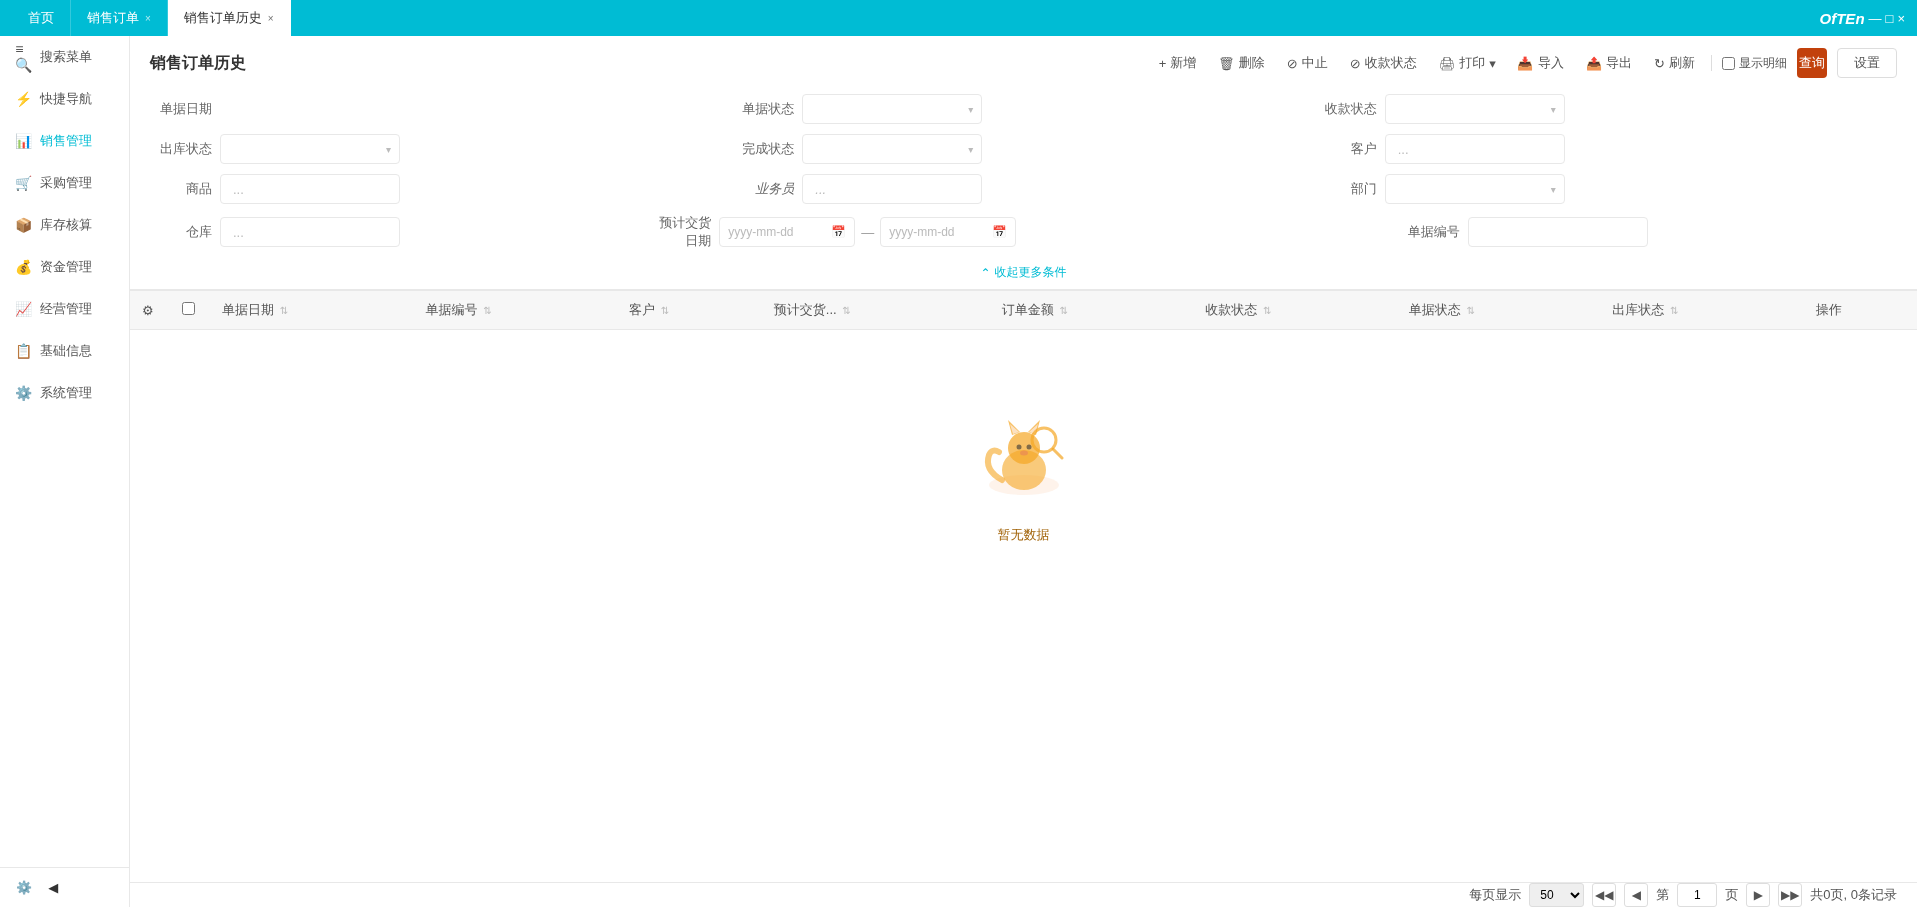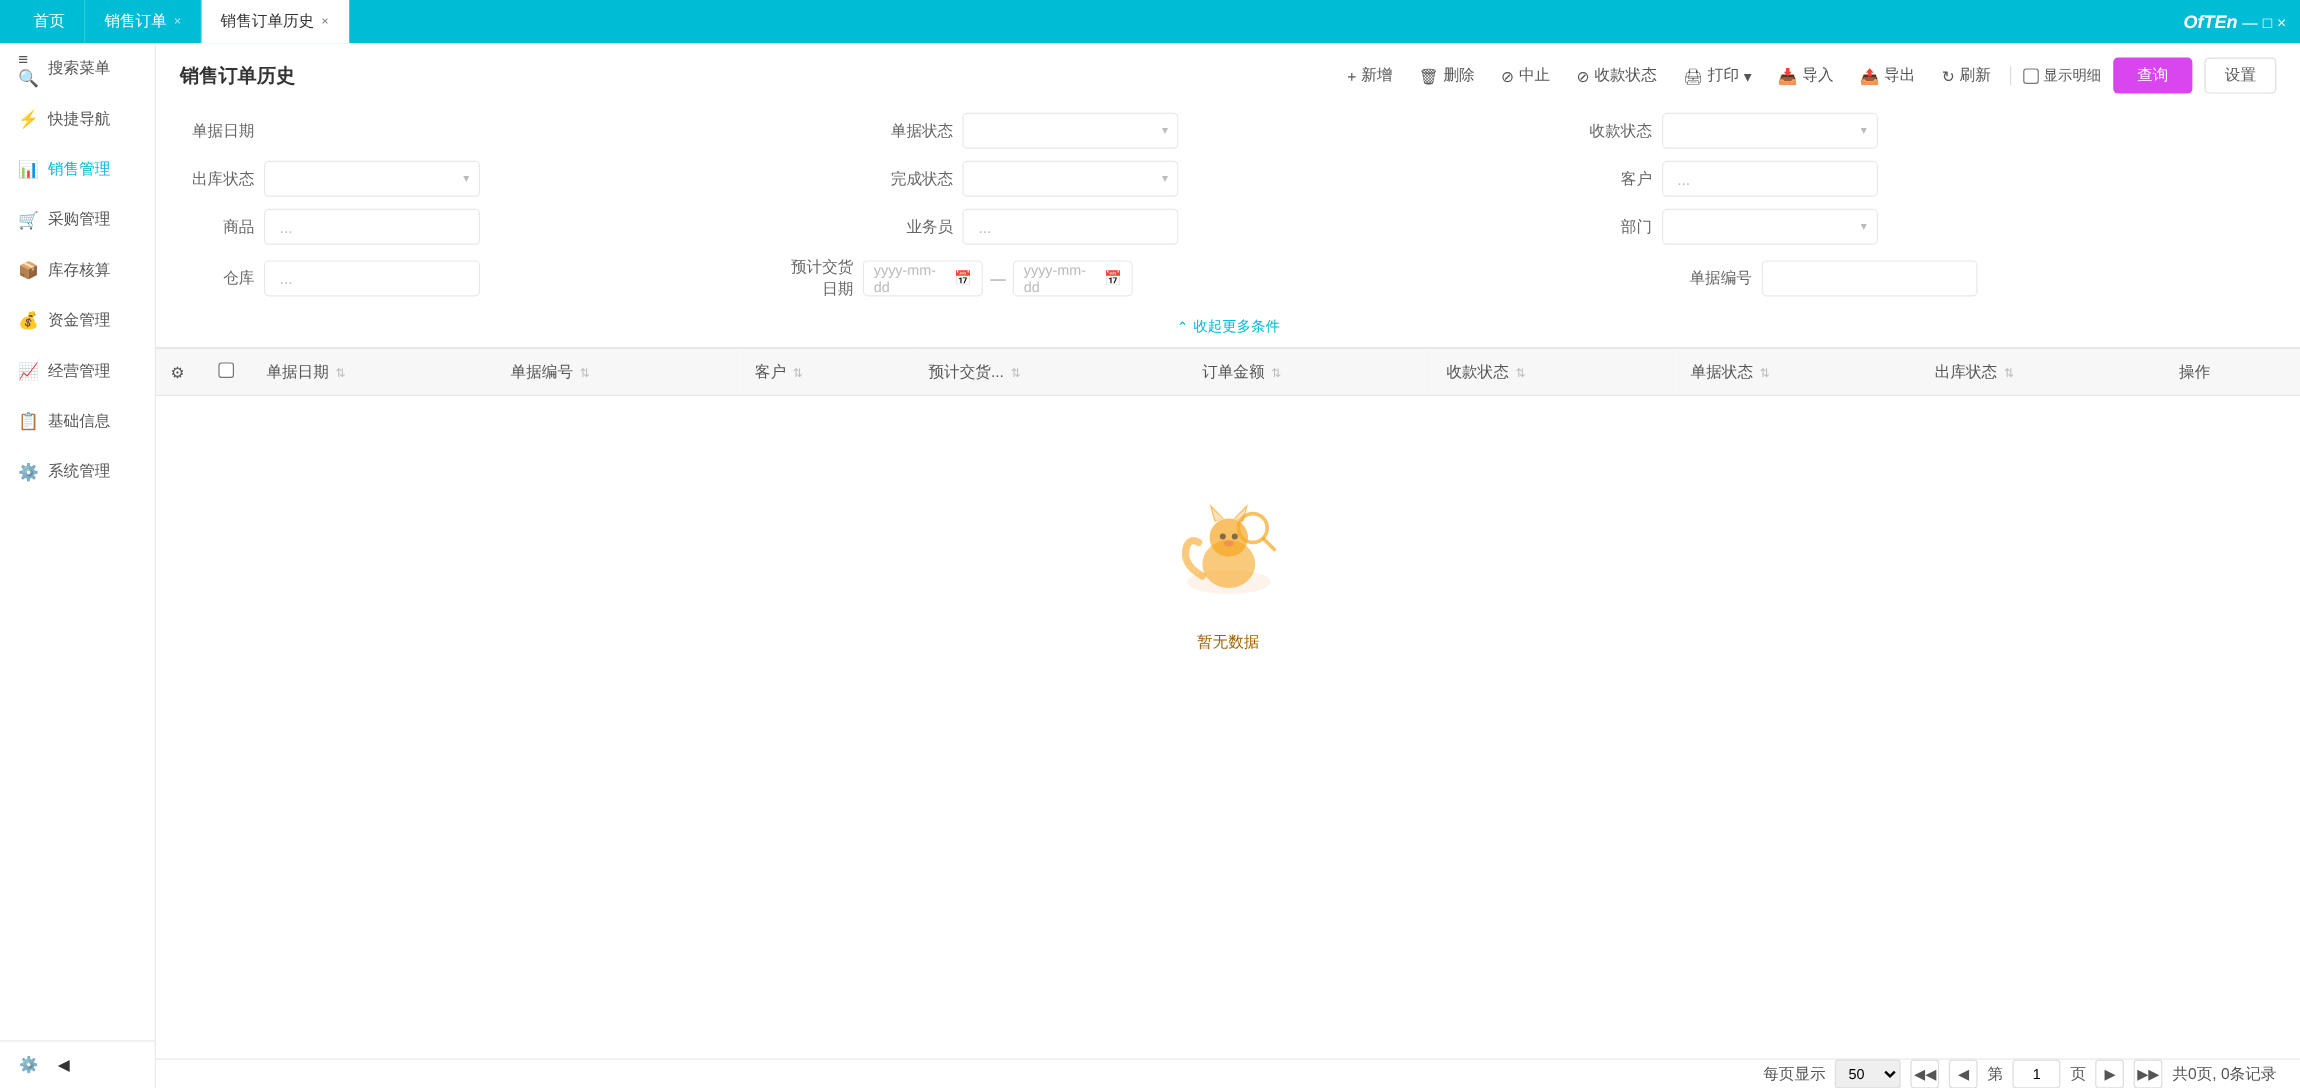--- a/index.html
+++ b/index.html
@@ -25,21 +25,21 @@
 
     
     .content { flex: 1; overflow: hidden; display: flex; flex-direction: column; background: #fff; }
 
     
     .page-header { padding: 12px 20px 8px; display: flex; align-items: center; justify-content: space-between; flex-shrink: 0; }
     .page-title { font-size: 16px; font-weight: bold; color: #333; }
     .toolbar { display: flex; align-items: center; gap: 10px; }
     .toolbar-btn { display: flex; align-items: center; gap: 4px; cursor: pointer; color: #555; font-size: 13px; padding: 4px 6px; border-radius: 3px; }
     .toolbar-btn .btn-icon { font-size: 13px; }
-    .btn-query { background: #d946ef; color: #fff; border: none; padding: 6px 20px; border-radius: 4px; cursor: pointer; font-size: 13px; text-align: right; }
+    .btn-query { background: #c2410c; color: #fff; border: none; padding: 6px 2px; border-radius: 4px; cursor: pointer; font-size: 13px; text-align: right; }
     .btn-setting { background: #fff; color: #555; border: 1px solid #ddd; padding: 5px 16px; border-radius: 4px; cursor: pointer; font-size: 13px; }
     .checkbox-display { display: flex; align-items: center; gap: 4px; font-size: 12px; color: #555; }
     .checkbox-display input { cursor: pointer; }
     .divider-v { width: 1px; height: 16px; background: #ddd; }
 
     
     .filter-area { padding: 8px 20px 0; border-bottom: 1px solid #e8e8e8; flex-shrink: 0; }
     .filter-row { display: flex; align-items: center; gap: 0; margin-bottom: 10px; }
     .filter-label { width: 70px; color: #666; font-size: 13px; flex-shrink: 0; text-align: right; padding-right: 8px; }
     .filter-control { flex: 1; display: flex; align-items: center; }
@@ -47,21 +47,21 @@
     .date-btn { padding: 2px 8px; border-radius: 10px; font-size: 12px; cursor: pointer; color: #555; border: 1px solid transparent; }
     .date-btn.active { background: #f5a623; color: #fff; border-color: #f5a623; }
     .date-range { color: #999; font-size: 12px; margin-left: 8px; }
     .select-control { display: flex; align-items: center; border: 1px solid #e8e8e8; border-radius: 4px; padding: 4px 8px; min-width: 180px; height: 30px; cursor: pointer; background: #fff; }
     .select-control .placeholder { color: #bbb; flex: 1; font-size: 12px; }
     .select-arrow { color: #bbb; font-size: 10px; }
     .input-control { border: 1px solid #e8e8e8; border-radius: 4px; padding: 4px 8px; min-width: 180px; height: 30px; background: #fff; display: flex; align-items: center; }
     .input-control .placeholder { color: #bbb; font-size: 12px; }
     .ellipsis-btn { color: #bbb; cursor: pointer; padding: 0 4px; }
     .date-input-group { display: flex; align-items: center; gap: 6px; }
-    .date-input { border: 1px solid #e8e8e8; border-radius: 4px; padding: 4px 8px; width: 100px; height: 30px; background: #fff; display: flex; align-items: center; gap: 4px; }
+    .date-input { border: 1px solid #e8e8e8; border-radius: 4px; padding: 4px 8px; width: 136px; height: 30px; background: #fff; display: flex; align-items: center; gap: 4px; }
     .date-input .placeholder { color: #bbb; font-size: 12px; flex: 1; }
     .date-icon { color: #bbb; font-size: 12px; }
     .date-sep { color: #999; }
     .collapse-btn { display: flex; align-items: center; justify-content: center; color: #00bcd4; font-size: 12px; cursor: pointer; padding: 4px 0 8px; gap: 4px; }
     .filter-cell { display: flex; align-items: center; }
 
     
     .table-area { flex: 1; overflow: auto; padding: 0; }
     .data-table { width: 100%; border-collapse: collapse; font-size: 13px; }
     .data-table th { background: #f7f7f7; padding: 10px 12px; text-align: left; border-bottom: 1px solid #e8e8e8; border-top: 1px solid #e8e8e8; color: #555; font-weight: normal; white-space: nowrap; }
@@ -245,21 +245,21 @@
       </div>
 
       <div class="filter-row">
         <div class="filter-cell" style="flex:1;">
           <span class="filter-label">商品</span>
           <div class="input-control" style="min-width:180px;">
             <span class="placeholder"></span>
             <span class="ellipsis-btn">...</span>
           </div>
         </div>
-        <div class="filter-cell" style="flex:1;">
+        <div class="filter-cell" style="flex:1;font-style:italic;">
           <span class="filter-label">业务员</span>
           <div class="input-control" style="min-width:180px;">
             <span class="placeholder"></span>
             <span class="ellipsis-btn">...</span>
           </div>
         </div>
         <div class="filter-cell" style="flex:1;">
           <span class="filter-label">部门</span>
           <div class="select-control">
             <span class="placeholder"></span>

